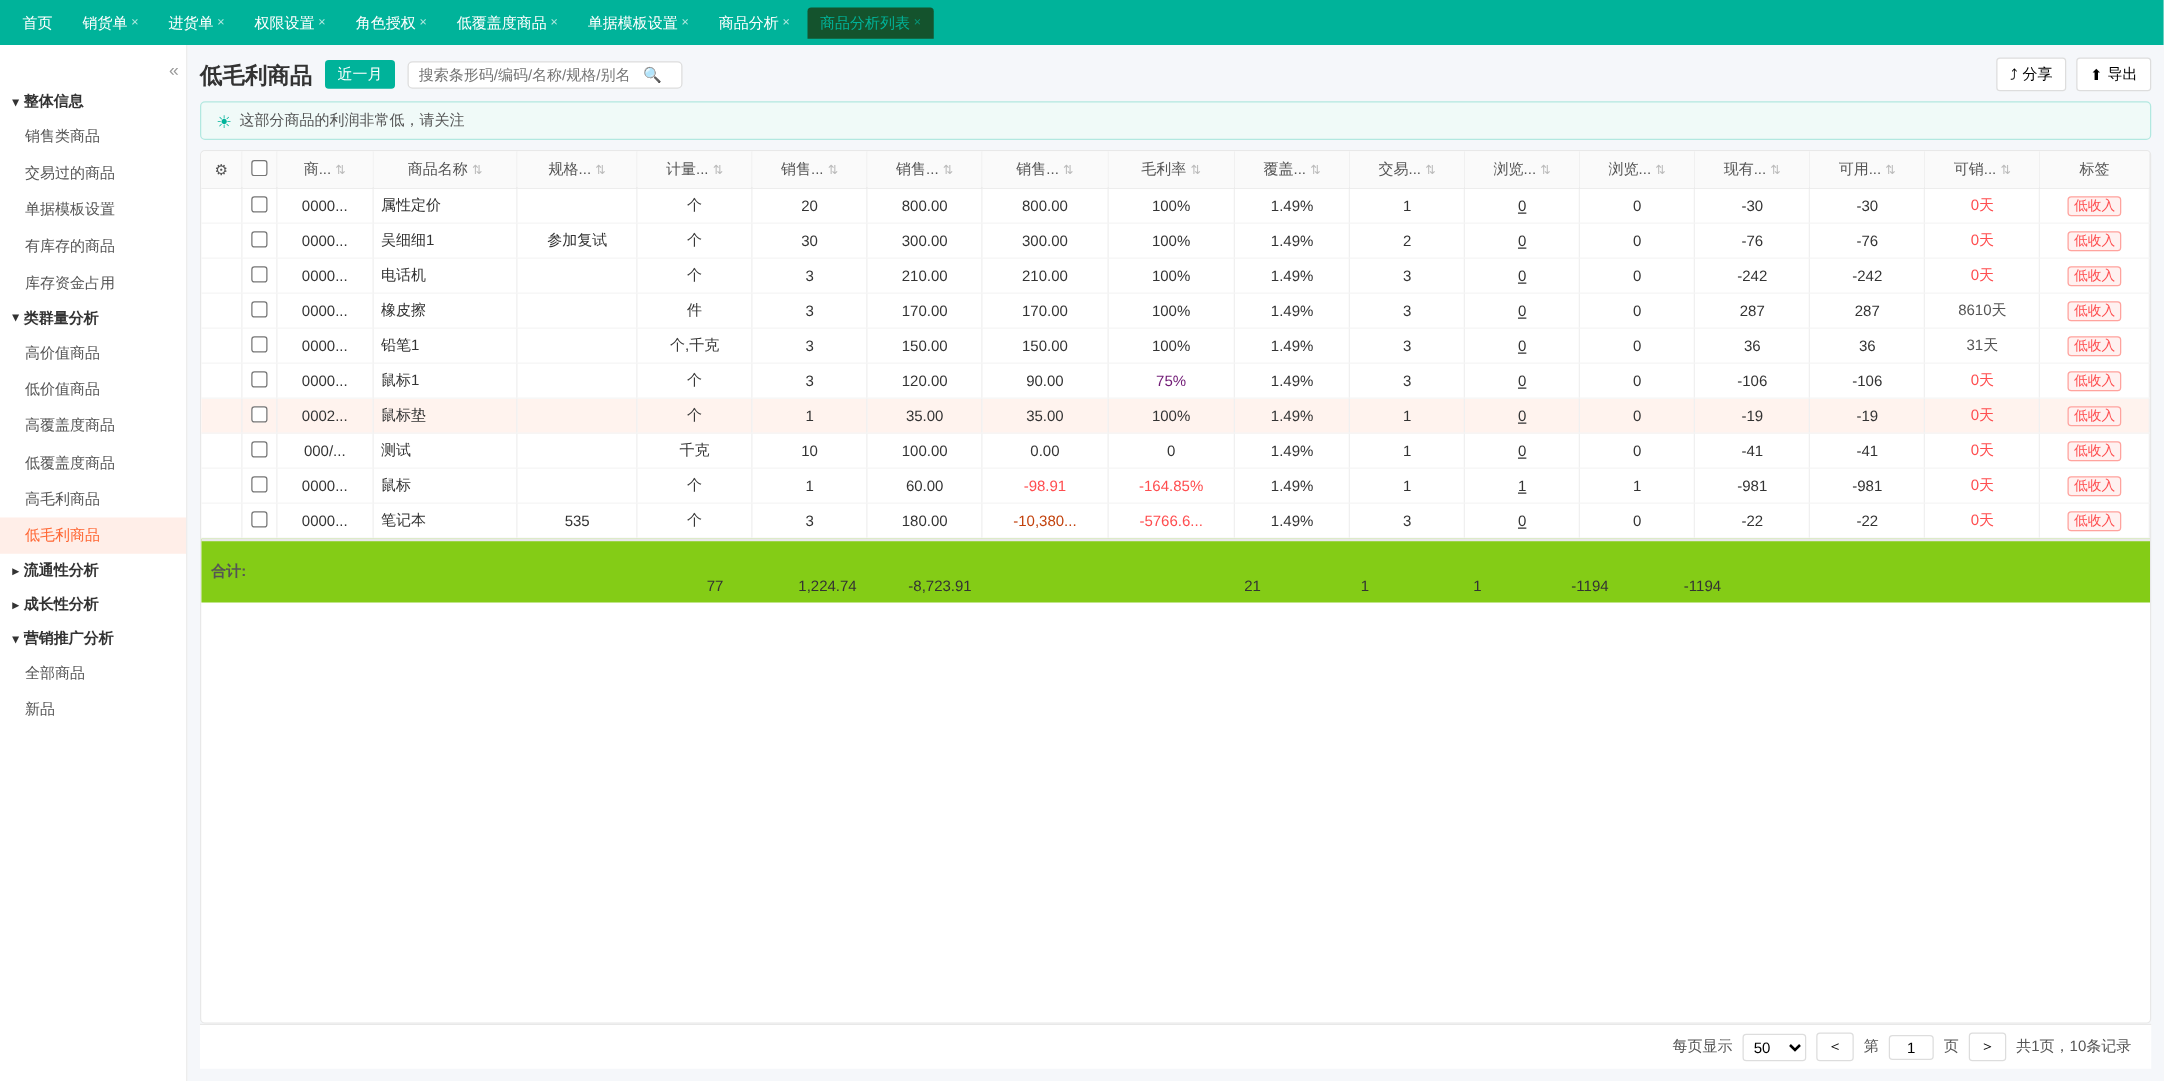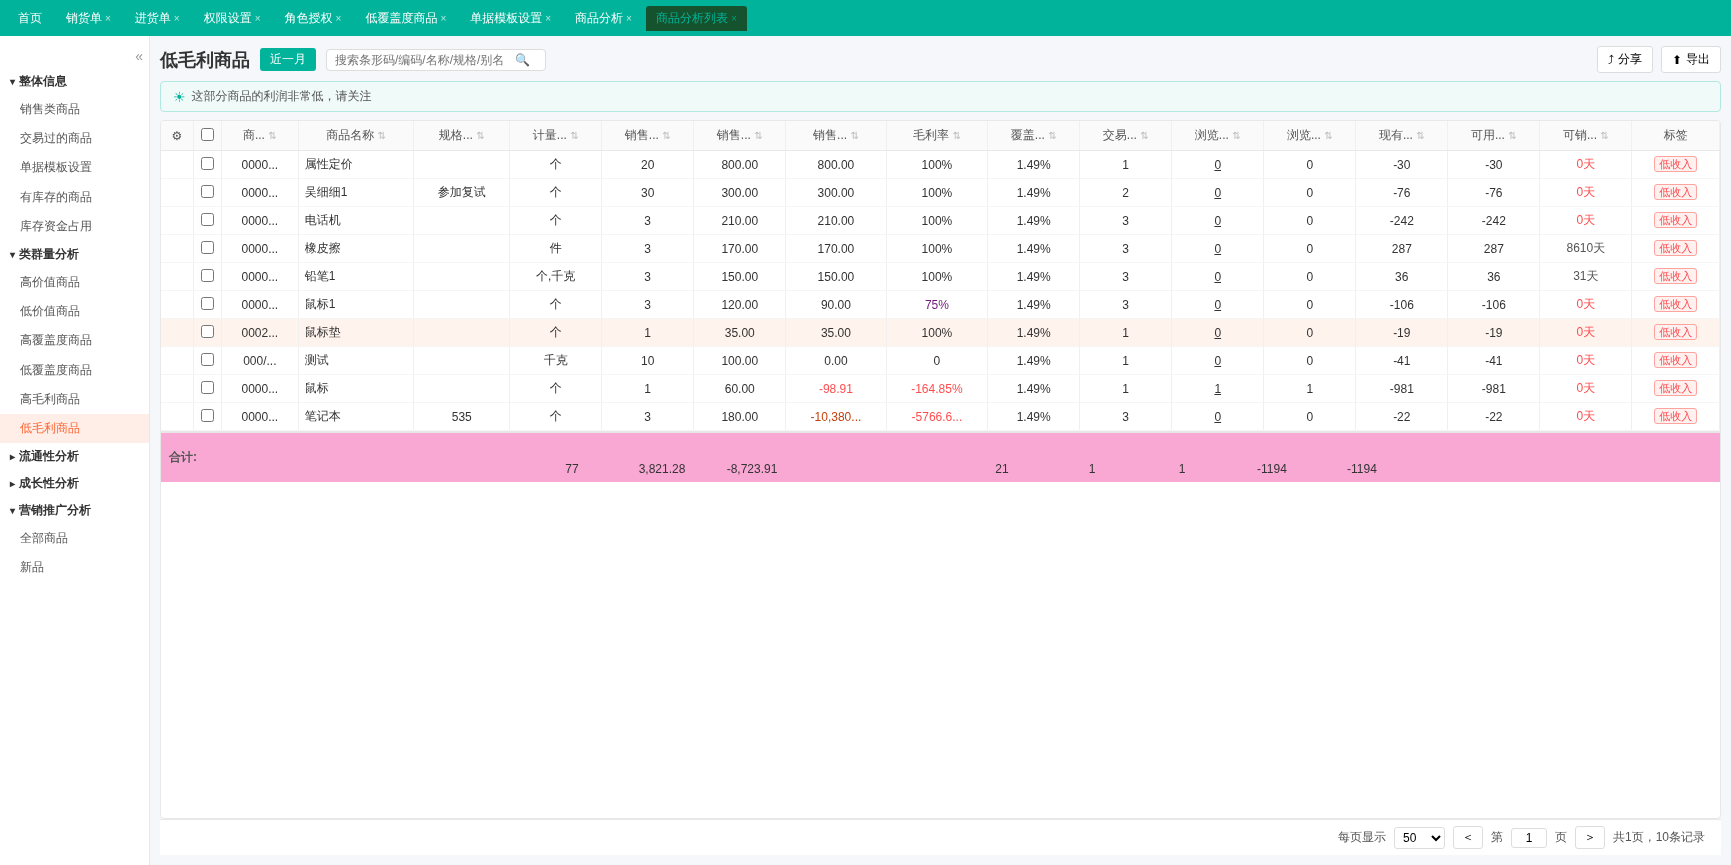--- a/index.html
+++ b/index.html
@@ -81,21 +81,21 @@
     }
     tr.highlight td { background: #fff3ee; }
     .tag-red-badge {
       background: #fff1f0; border: 1px solid #ffa39e; color: #ff4d4f;
       border-radius: 3px; padding: 1px 4px; font-size: 11px;
     }
     .link-underline { text-decoration: underline; color: #333; cursor: pointer; }
 
     
     .table-footer {
-      background: #f9a8d4; border-top: 2px solid #e8e8e8;
+      background: #84cc16; border-top: 2px solid #e8e8e8;
       display: flex; align-items: center; padding: 6px 8px; gap: 20px;
     }
     .footer-label { font-weight: bold; color: #555; }
     .footer-cell { min-width: 70px; text-align: center; color: #333; margin-top: 23px; }
 
     
     .pagination-bar {
       height: 36px; background: #fff; border-top: 1px solid #e8e8e8;
       display: flex; align-items: center; justify-content: flex-end;
       padding: 0 16px; gap: 8px; font-size: 12px; color: #555;
@@ -452,21 +452,21 @@
       <td style="color:#ff4d4f">0天</td>
       <td><span class="tag-red-badge">低收入</span></td>
     </tr>
           </tbody>
       </table>
 
       <div class="table-footer">
         <span class="footer-label">合计:</span>
         <span class="footer-cell" style="min-width:300px;"></span>
         <span class="footer-cell">77</span>
-        <span class="footer-cell">3,821.28</span>
+        <span class="footer-cell">1,224.74</span>
         <span class="footer-cell">-8,723.91</span>
         <span class="footer-cell" style="min-width:60px;"></span>
         <span class="footer-cell" style="min-width:60px;"></span>
         <span class="footer-cell">21</span>
         <span class="footer-cell">1</span>
         <span class="footer-cell">1</span>
         <span class="footer-cell">-1194</span>
         <span class="footer-cell">-1194</span>
       </div>
     </div>

